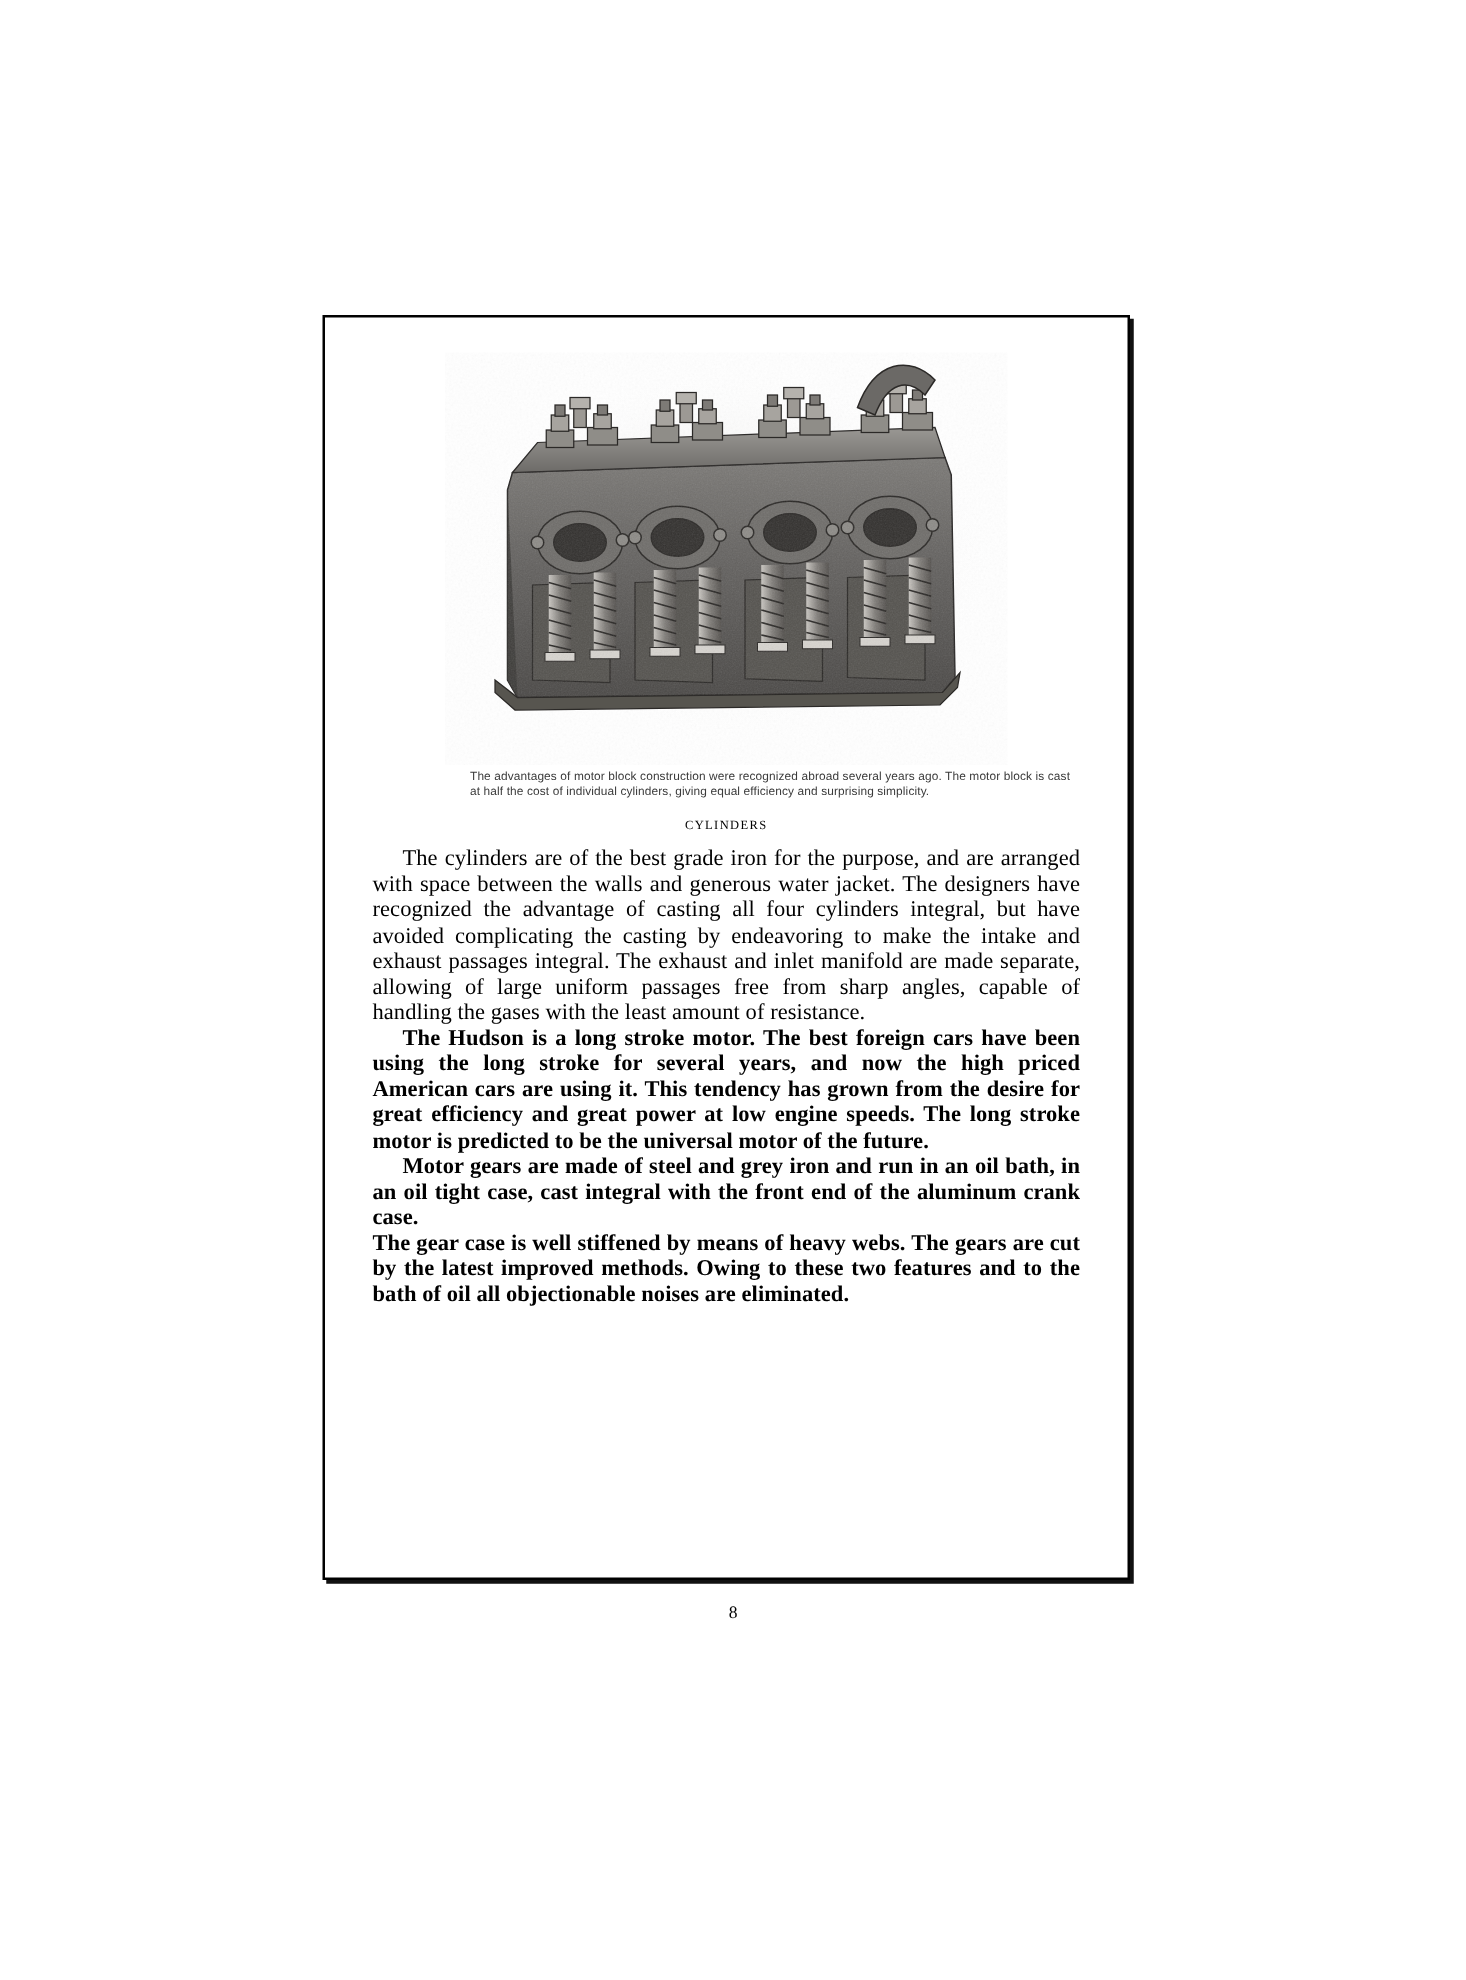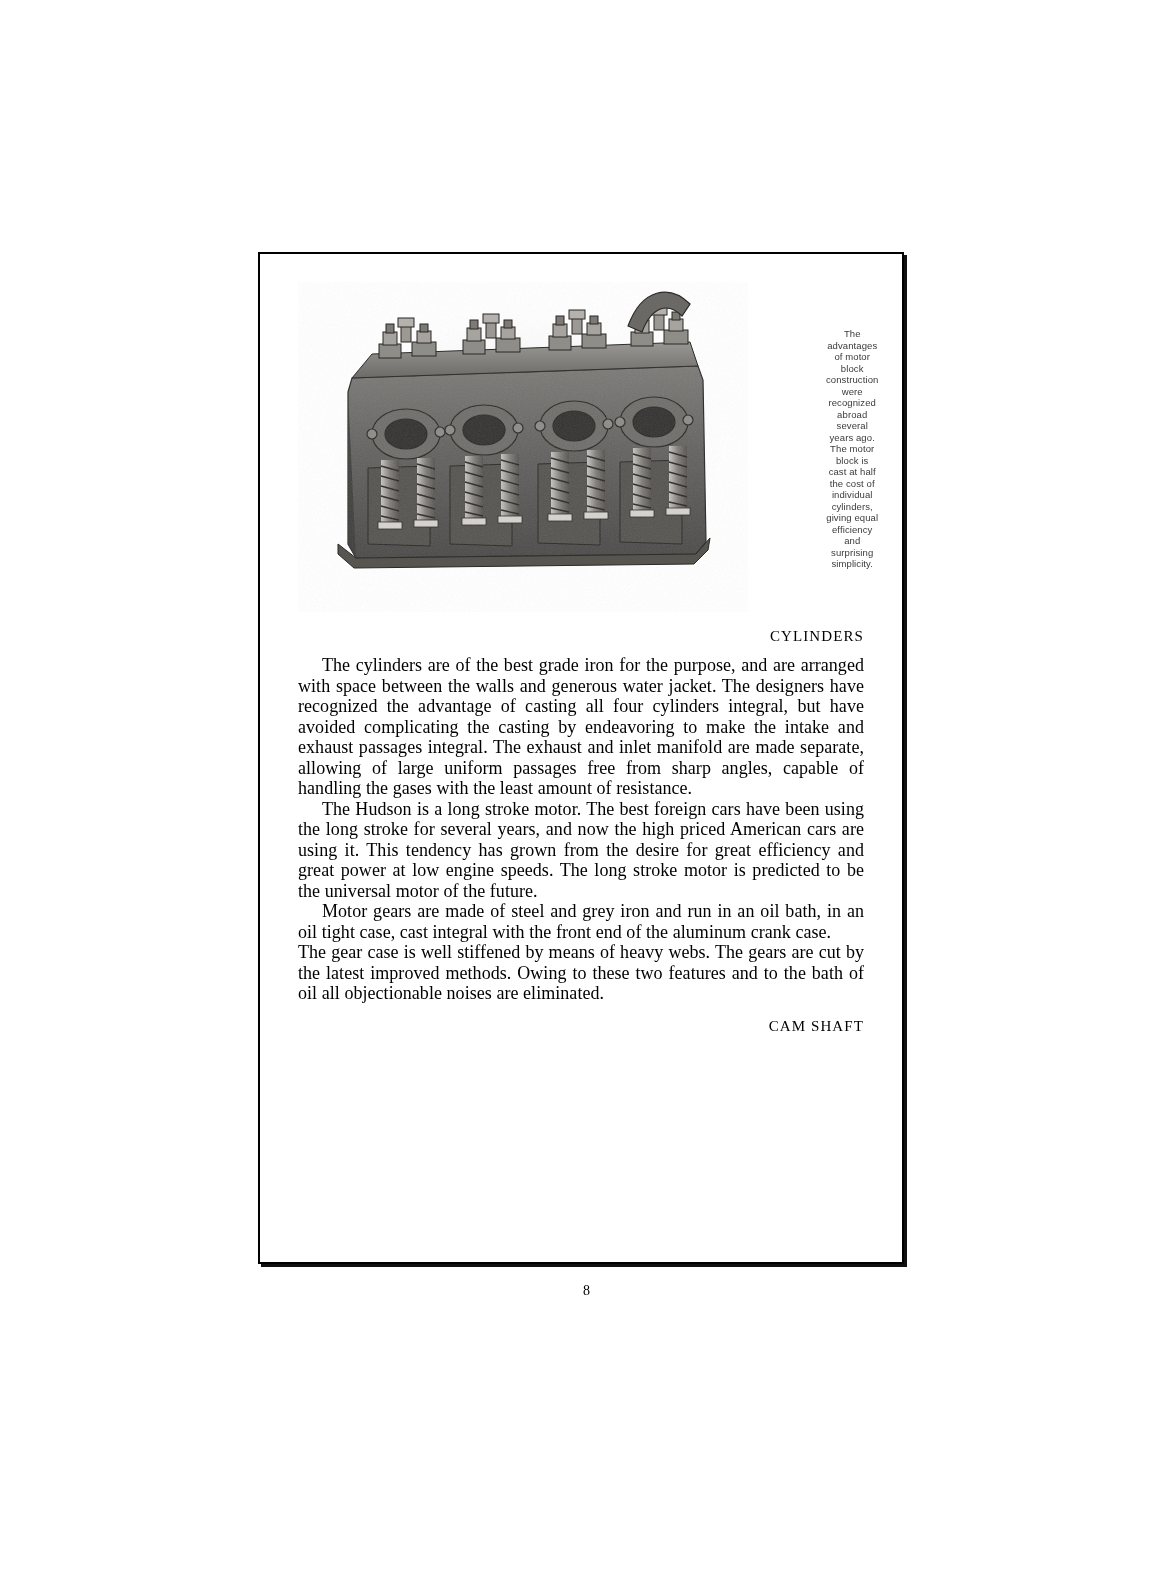--- a/index.html
+++ b/index.html
@@ -31,24 +31,23 @@
   .page-inner {
     padding: 22px 38px 10px 38px;
     box-sizing: border-box;
     height: 100%;
   }
 
   
   .figure {
     width: 100%;
     display: flex;
-    flex-direction: row;
+    flex-direction: column;
     align-items: center;
     margin-top: 6px;
-    text-align: center;
   }
   .engine-photo {
     position: relative;
     width: 450px;
     height: 330px;
   }
   .engine-photo svg { display: block; }
 
   .figure-caption {
     width: 100%;
@@ -57,39 +56,39 @@
     box-sizing: border-box;
     font-family: "Liberation Sans", sans-serif;
     font-size: 9.5px;
     line-height: 11.5px;
     color: #3a3a3a;
     letter-spacing: 0.1px;
   }
 
   
   h2.section-head {
-    text-align: right;
+    text-align: center;
     font-weight: normal;
-    font-size: 15px;
+    font-size: 10px;
     letter-spacing: 1.1px;
     margin: 16px 0 10px 0;
     font-family: "Liberation Serif", serif;
   }
   h2.section-head.tight { margin-top: 14px; }
 
   p.body-text {
     font-size: 18px;
     line-height: 20.5px;
     text-align: justify;
     margin: 0 0 0 0;
     text-indent: 24px;
     letter-spacing: 0.05px;
   }
   p.body-text.noindent { text-indent: 0; }
-  p.body-text + p.body-text { margin-top: 0; }
+  p.body-text + p.body-text { margin-top: 0; font-weight: bold; }
 
   .page-number {
     position: absolute;
     left: 0;
     right: 0;
     top: 1283px;
     text-align: center;
     font-size: 14px;
     font-family: "Liberation Serif", serif;
   }
@@ -323,18 +322,17 @@
     </div>
 
     <h2 class="section-head">CYLINDERS</h2>
     <p class="body-text">The cylinders are of the best grade iron for the purpose, and are arranged with space between the walls and generous water jacket. The designers have recognized the advantage of casting all four cylinders integral, but have avoided complicating the casting by endeavoring to make the intake and exhaust passages integral. The exhaust and inlet manifold are made separate, allowing of large uniform passages free from sharp angles, capable of handling the gases with the least amount of resistance.</p>
 
     <p class="body-text">The Hudson is a long stroke motor. The best foreign cars have been using the long stroke for several years, and now the high priced American cars are using it. This tendency has grown from the desire for great efficiency and great power at low engine speeds. The long stroke motor is predicted to be the universal motor of the future.</p>
 
     <p class="body-text">Motor gears are made of steel and grey iron and run in an oil bath, in an oil tight case, cast integral with the front end of the aluminum crank case.</p>
     <p class="body-text noindent">The gear case is well stiffened by means of heavy webs. The gears are cut by the latest improved methods. Owing to these two features and to the bath of oil all objectionable noises are eliminated.</p>
 
-    <h2 class="section-head tight">CAM SHAFT</h2>
 
   </div>
 </div>
 
 <div class="page-number">8</div>
 
 </body></html>

